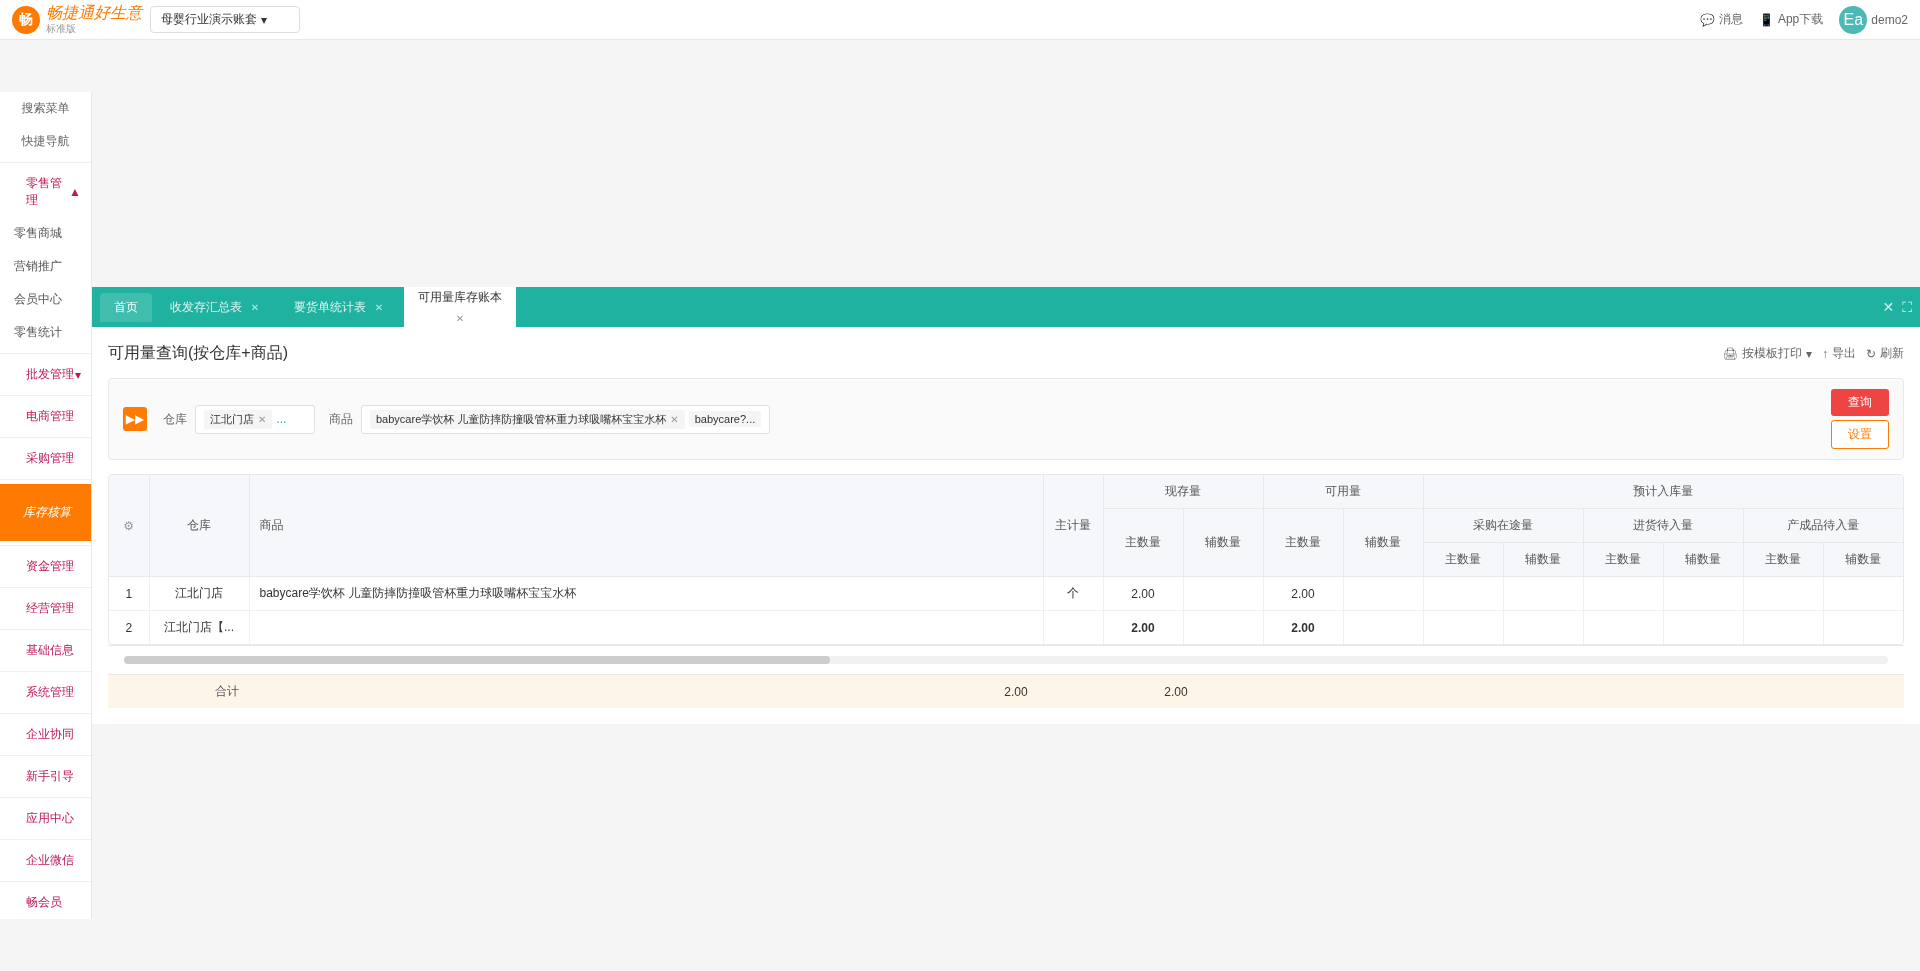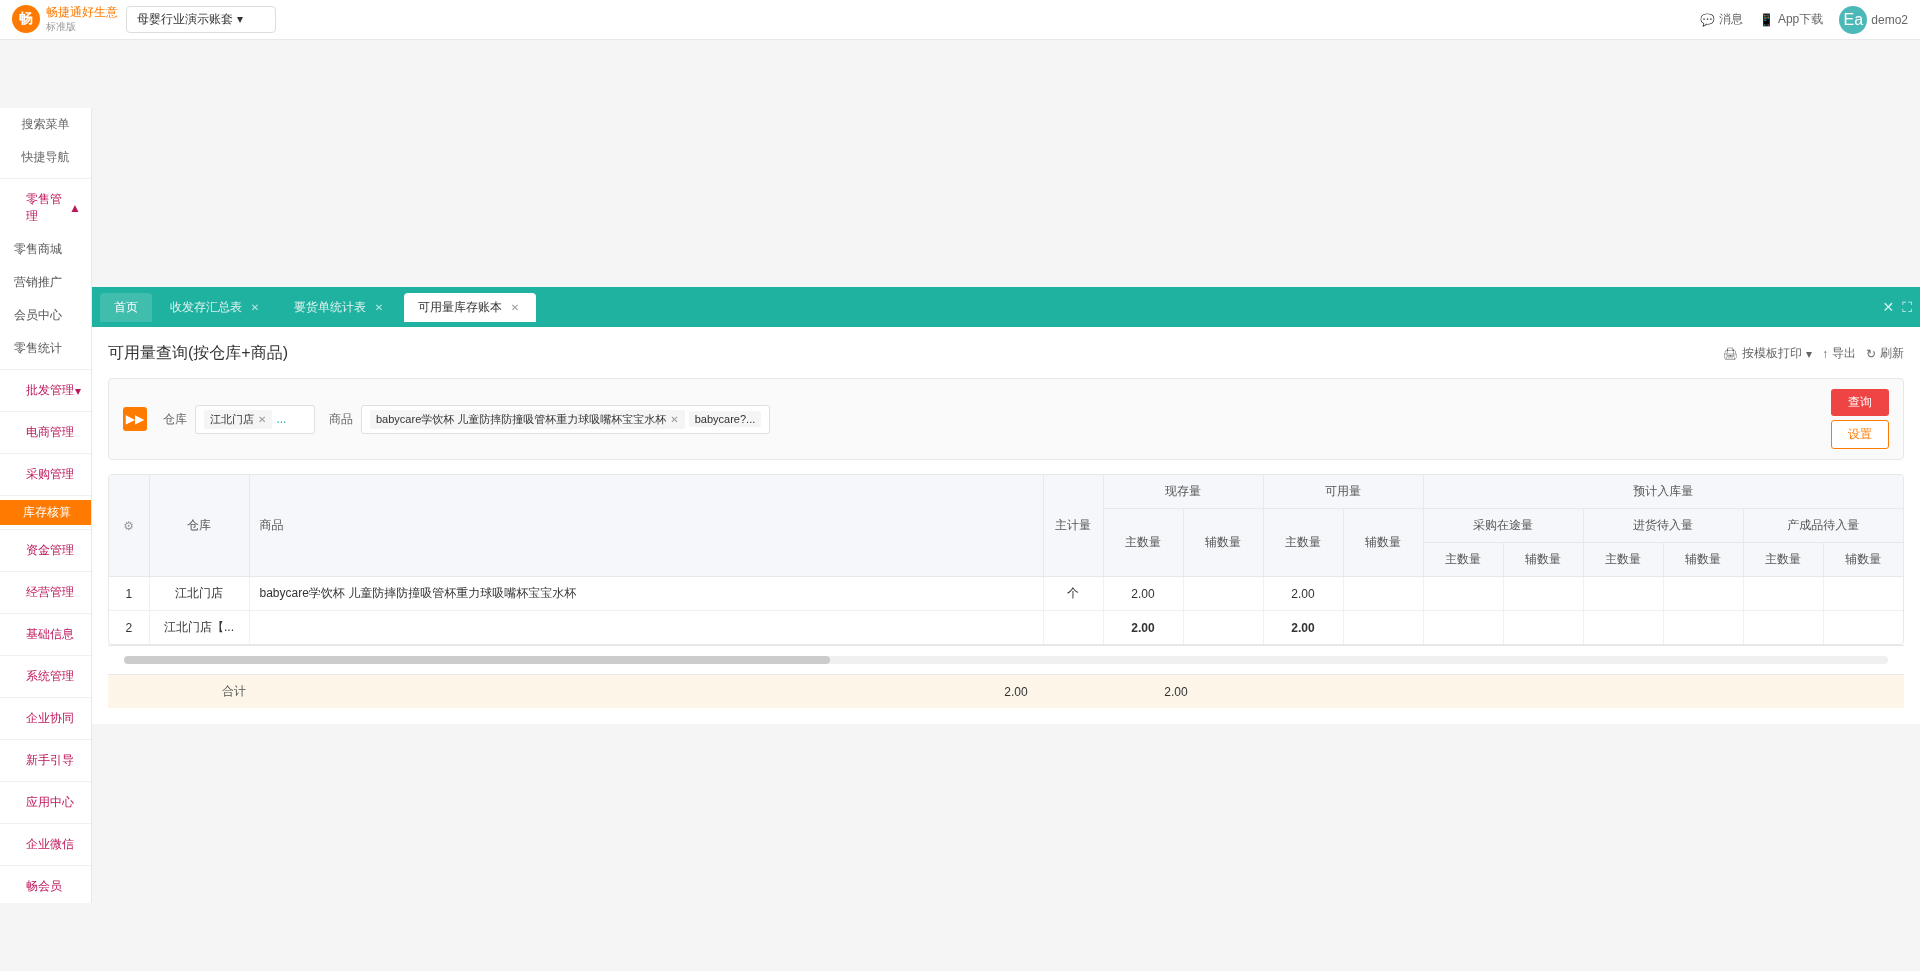--- a/index.html
+++ b/index.html
@@ -3,46 +3,46 @@
   <meta charset="utf-8">
   <style>
     * { box-sizing: border-box; margin: 0; padding: 0; }
     body { font-family: 'Microsoft YaHei', Arial, sans-serif; font-size: 12px; background: #f5f5f5; color: #333; display: flex; flex-direction: column; height: 971px; overflow: hidden; }
 
     
     .top-bar { height: 40px; background: #fff; display: flex; align-items: center; justify-content: space-between; padding: 0 12px; border-bottom: 1px solid #e8e8e8; flex-shrink: 0; }
     .top-bar-left { display: flex; align-items: center; gap: 8px; }
     .logo-area { display: flex; align-items: center; gap: 6px; }
     .logo-icon { width: 28px; height: 28px; background: #ff7a00; border-radius: 50%; display: flex; align-items: center; justify-content: center; color: white; font-size: 14px; font-weight: bold; }
-    .logo-text { font-size: 12px; color: #ff7a00; line-height: 1.2; }
+    .logo-text { font-size: 16px; color: #ff7a00; line-height: 1.2; font-style: italic; }
     .brand-label { font-size: 10px; color: #999; }
     .industry-selector { display: flex; align-items: center; gap: 4px; padding: 4px 10px; border: 1px solid #ddd; border-radius: 4px; cursor: pointer; min-width: 150px; font-size: 12px; color: #333; }
     .top-bar-right { display: flex; align-items: center; gap: 16px; font-size: 12px; color: #666; }
     .top-bar-right-item { display: flex; align-items: center; gap: 4px; cursor: pointer; }
     .avatar { width: 28px; height: 28px; border-radius: 50%; background: #4db8b8; display: flex; align-items: center; justify-content: center; color: white; font-size: 16px; }
 
     
     .main-layout { display: flex; flex: 1; overflow: hidden; align-items: center; }
 
     
     .sidebar { width: 92px; background: #fff; display: flex; flex-direction: column; border-right: 1px solid #e8e8e8; flex-shrink: 0; overflow-y: auto; }
-    .sidebar-item { padding: 4px 8px; text-align: center; cursor: pointer; font-size: 12px; color: #333; border-left: 3px solid transparent; }
+    .sidebar-item { padding: 20px 8px; text-align: center; cursor: pointer; font-size: 12px; color: #333; border-left: 3px solid transparent; font-style: italic; }
     .sidebar-item.active { background: #ff7a00; color: white; border-left-color: #ff7a00; }
     .sidebar-nav-item { padding: 8px; text-align: center; cursor: pointer; font-size: 12px; color: #666; }
     .sidebar-group-header { display: flex; align-items: center; justify-content: space-between; padding: 8px 10px; font-size: 12px; color: #be185d; cursor: pointer; margin-left: 16px; }
     .sidebar-sub-item { padding: 8px 14px; font-size: 12px; color: #555; cursor: pointer; }
     .sidebar-divider { height: 1px; background: #f0f0f0; margin: 4px 0; }
 
     
     .content-area { flex: 1; display: flex; flex-direction: column; overflow: hidden; }
 
     
     .tab-bar { height: 40px; background: #20b2a0; display: flex; align-items: center; padding: 0 8px; gap: 4px; flex-shrink: 0; }
     .tab { display: flex; align-items: center; gap: 6px; padding: 6px 14px; border-radius: 4px 4px 0 0; font-size: 12px; cursor: pointer; color: rgba(255,255,255,0.85); }
-    .tab.active { background: #fff; color: #333; }
+    .tab.active { background: #fff; color: #333; flex-direction: column; }
     .tab-home { background: rgba(255,255,255,0.15); color: white; }
     .tab-close { width: 14px; height: 14px; display: flex; align-items: center; justify-content: center; border-radius: 50%; font-size: 10px; color: rgba(255,255,255,0.7); }
     .tab.active .tab-close { color: #999; }
     .tab-bar-actions { margin-left: auto; display: flex; gap: 8px; }
     .tab-bar-btn { color: white; cursor: pointer; font-size: 14px; opacity: 0.8; }
 
     
     .page-content { flex: 1; overflow: auto; padding: 0; background: #f0f0f0; }
     .page-inner { background: white; margin: 0; padding: 16px; min-height: 100%; }
     .page-header { display: flex; align-items: center; justify-content: space-between; margin-bottom: 14px; }
@@ -81,21 +81,21 @@
     .col-num { width: 80px; }
     .header-span { text-align: center; }
     .settings-icon { color: #999; cursor: pointer; }
 
     
     .table-footer { padding: 6px 0; background: white; border-top: 1px solid #e8e8e8; }
     .scrollbar-track { height: 8px; background: #f0f0f0; border-radius: 4px; margin: 4px 16px; }
     .scrollbar-thumb { height: 8px; width: 40%; background: #ccc; border-radius: 4px; }
 
     
-    .bottom-bar { background: #fdf5e8; border-top: 1px solid #e8e8e8; padding: 8px 16px; display: flex; align-items: center; flex-shrink: 0; }
+    .bottom-bar { background: #fdf5e8; border-top: 1px solid #e8e8e8; padding: 8px 9px; display: flex; align-items: center; flex-shrink: 0; }
     .bottom-total-label { width: 140px; font-size: 12px; color: #555; text-align: center; }
   </style>
 </head>
 <body>
 
 <div class="top-bar">
   <div class="top-bar-left">
     <div class="logo-area">
       <div class="logo-icon">畅</div>
       <div>

